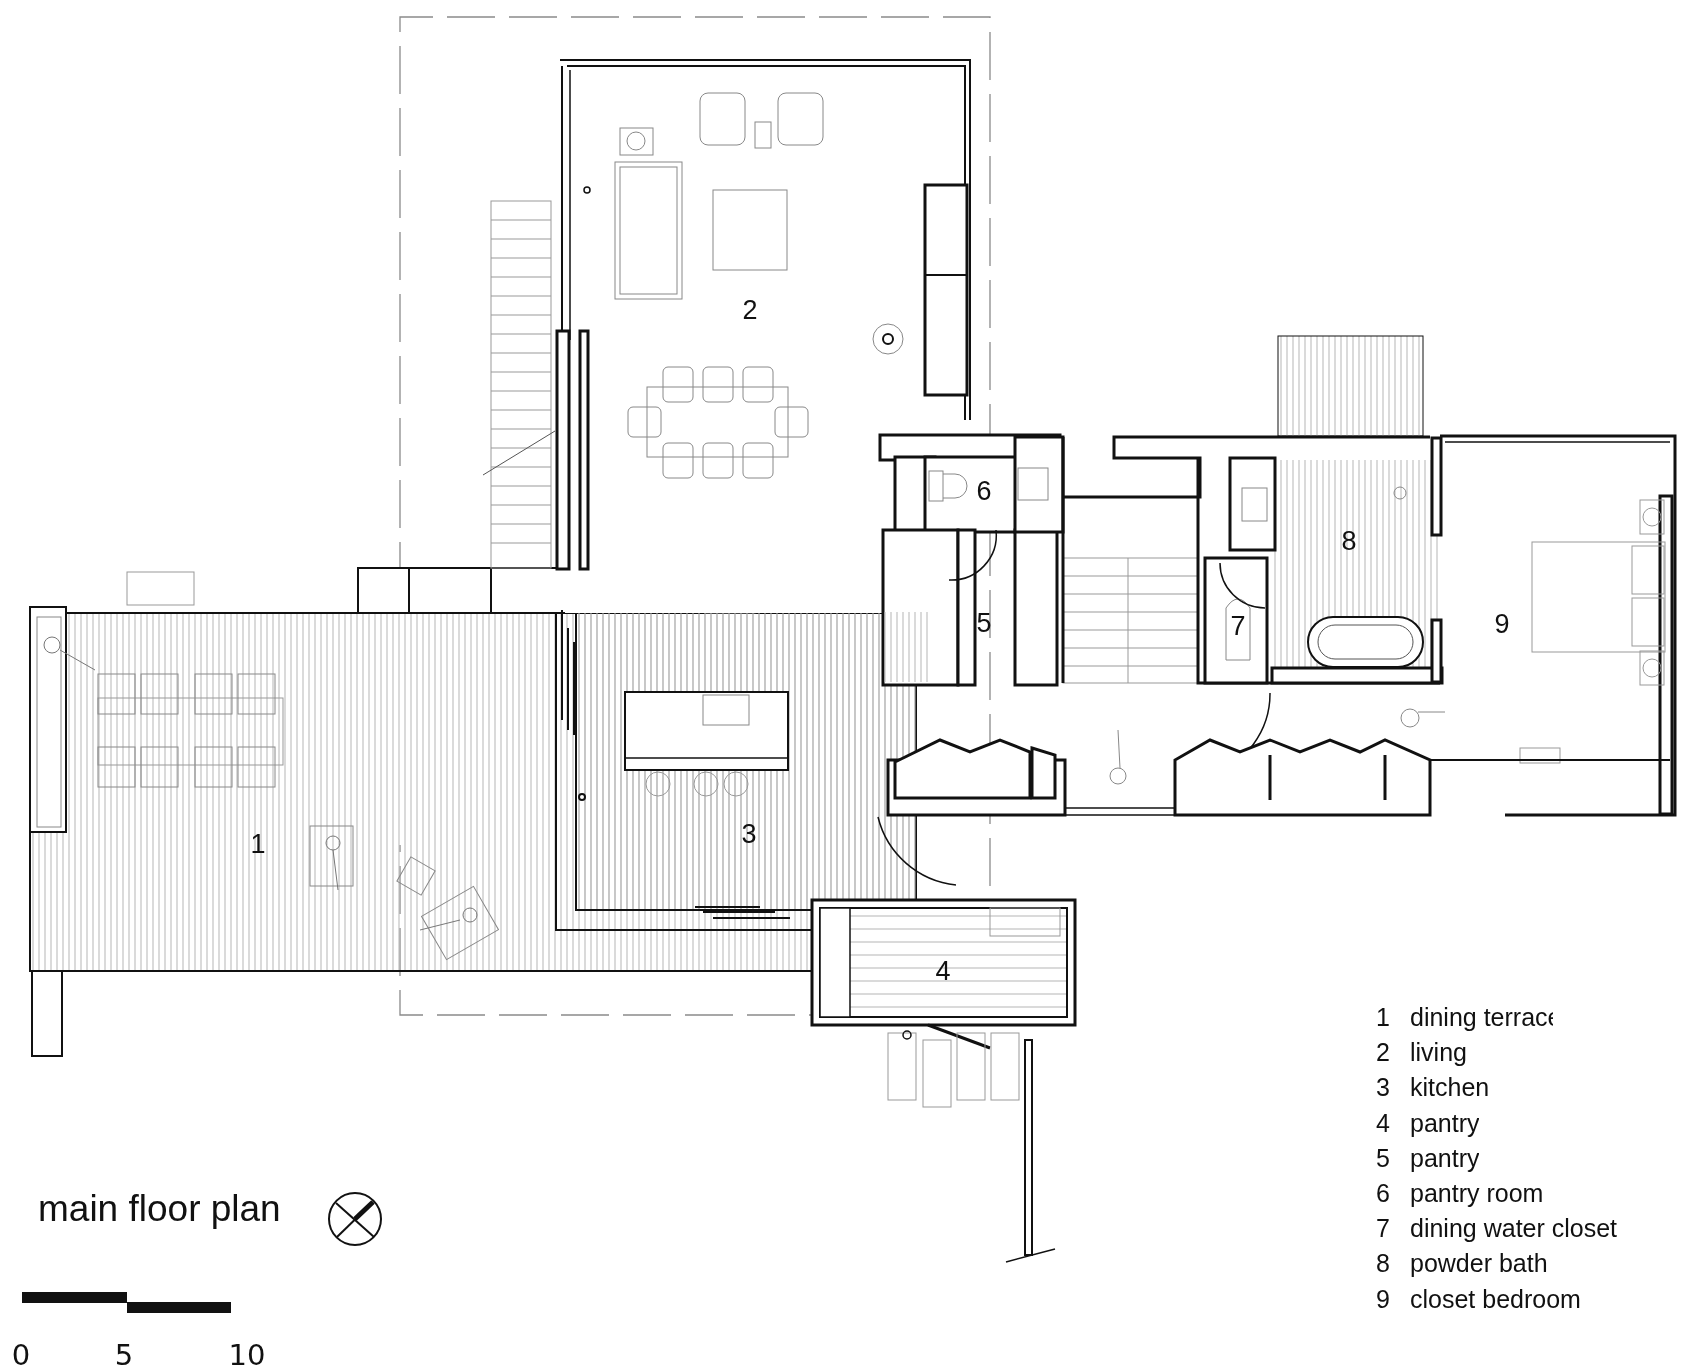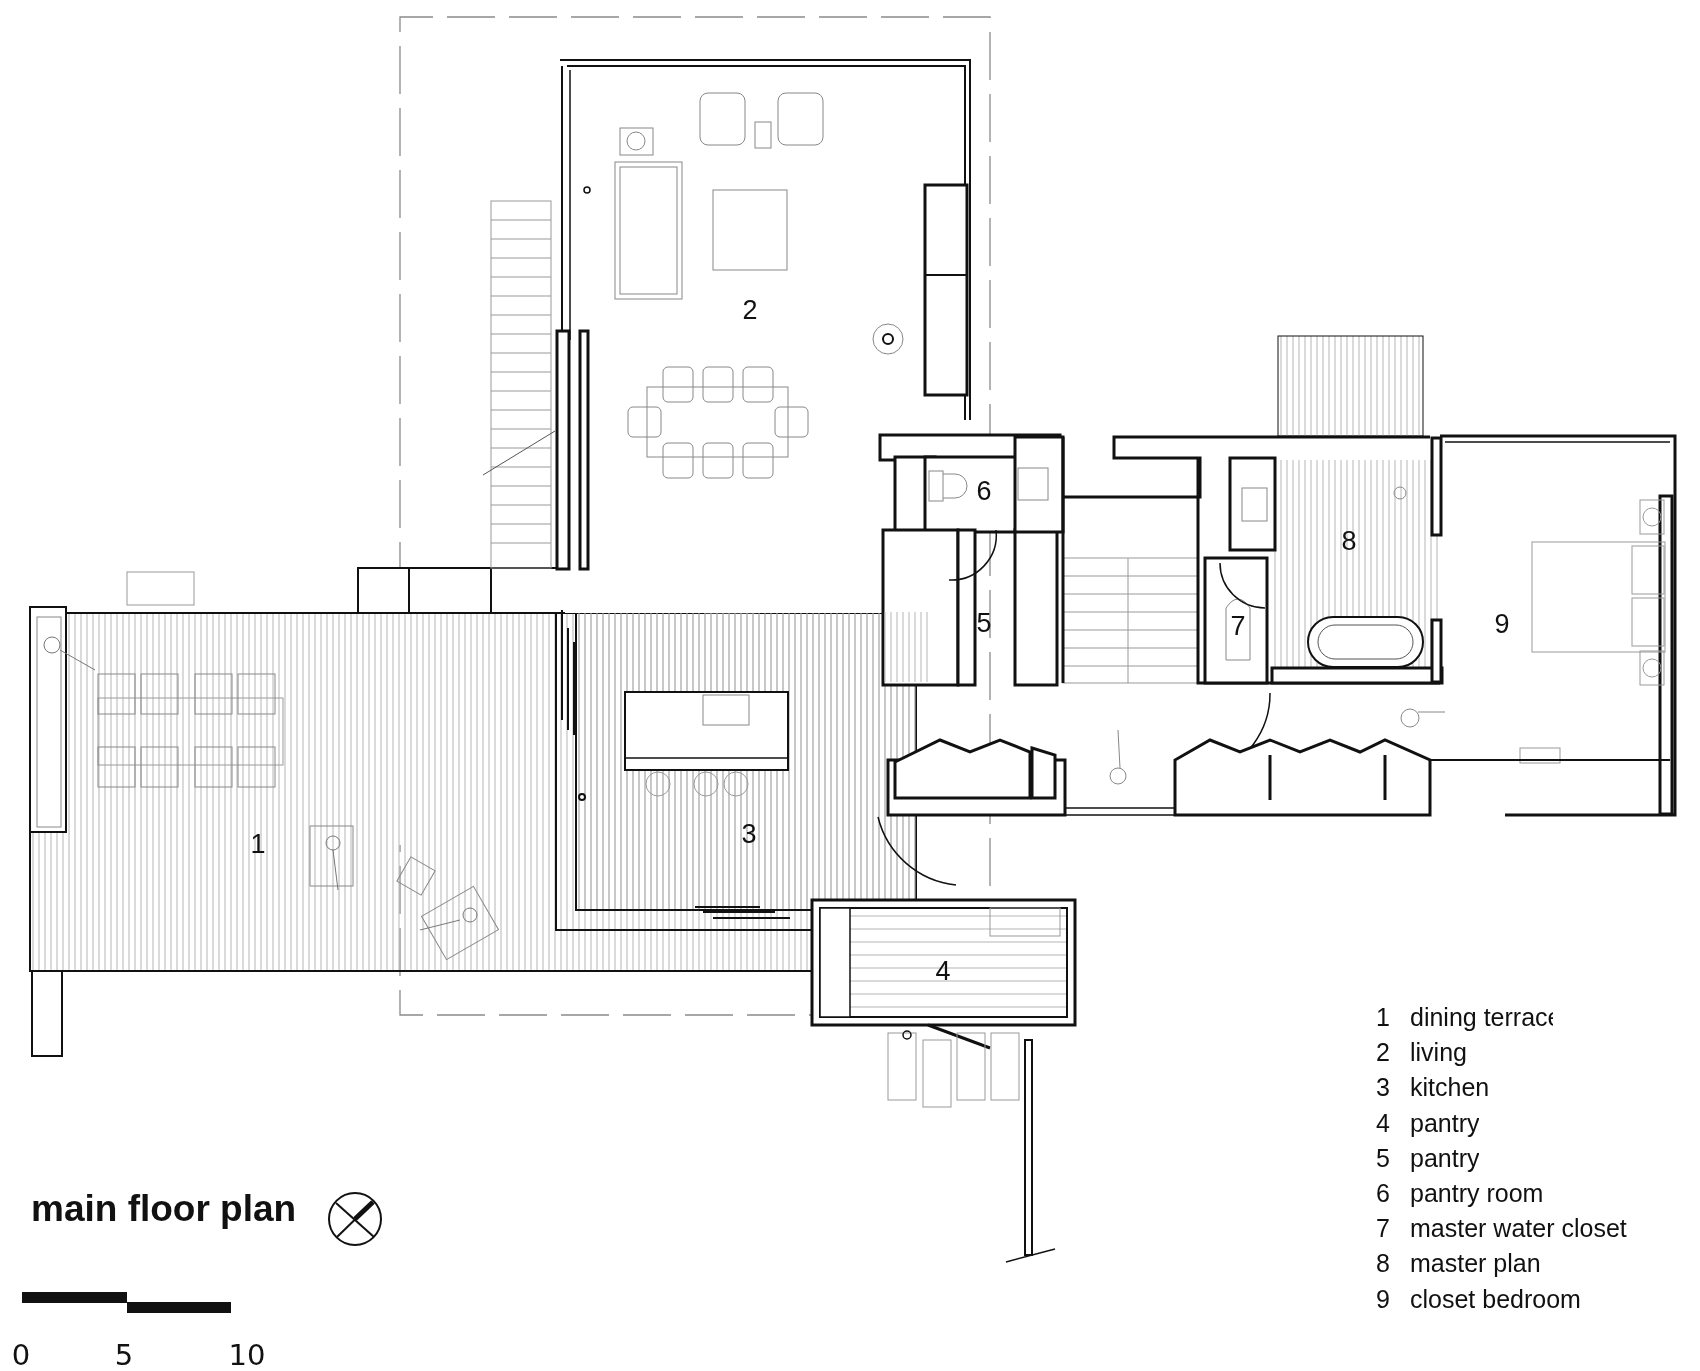--- a/index.html
+++ b/index.html
@@ -5,21 +5,21 @@
   html, body { margin: 0; padding: 0; background: #ffffff; }
   body { width: 1700px; height: 1371px; position: relative; overflow: hidden;
          font-family: "Liberation Sans", sans-serif; color: #111; }
   #plan { position: absolute; left: 0; top: 0; width: 1700px; height: 1371px; }
   .room-num { position: absolute; font-size: 27px; color: #111; font-family: "Liberation Sans", sans-serif; transform: translate(-50%, -50%); }
   .legend { position: absolute; left: 1376px; top: 1000px; font-size: 25px; line-height: 35.2px; }
   .legend-row { display: flex; white-space: nowrap; }
   .legend-num { width: 34px; }
   .legend-name { overflow: hidden; }
   .legend-row.clip .legend-name { max-width: 143px; }
-  .title { position: absolute; left: 31px; top: 1188px; font-size: 37px; font-weight: bold; }
+  .title { position: absolute; left: 38px; top: 1188px; font-size: 37px; }
   .scale-labels span { position: absolute; top: 1338px; font-size: 29px; transform: translateX(-50%); font-family: "DejaVu Sans", sans-serif; }
   .compass { position: absolute; left: 327px; top: 1191px; width: 56px; height: 56px; }
 </style>
 </head>
 <body>
 
 <svg id="plan" viewBox="0 0 1700 1371" xmlns="http://www.w3.org/2000/svg">
   <defs>
     <pattern id="hatchV" width="6" height="10" patternUnits="userSpaceOnUse">
       <line x1="3" y1="0" x2="3" y2="10" stroke="#b5b5b5" stroke-width="1"></line>
@@ -277,25 +277,25 @@
   <div class="legend-row">
       <span class="legend-num">5</span>
       <span class="legend-name">pantry</span>
     </div>
   <div class="legend-row">
       <span class="legend-num">6</span>
       <span class="legend-name">pantry room</span>
     </div>
   <div class="legend-row">
       <span class="legend-num">7</span>
-      <span class="legend-name">master water closet</span>
+      <span class="legend-name">dining water closet</span>
     </div>
   <div class="legend-row">
       <span class="legend-num">8</span>
-      <span class="legend-name">master plan</span>
+      <span class="legend-name">powder bath</span>
     </div>
   <div class="legend-row">
       <span class="legend-num">9</span>
       <span class="legend-name">closet bedroom</span>
     </div>
 </div>
 
 <div class="title">main floor plan</div>
 
 <svg class="compass" viewBox="0 0 56 56">

